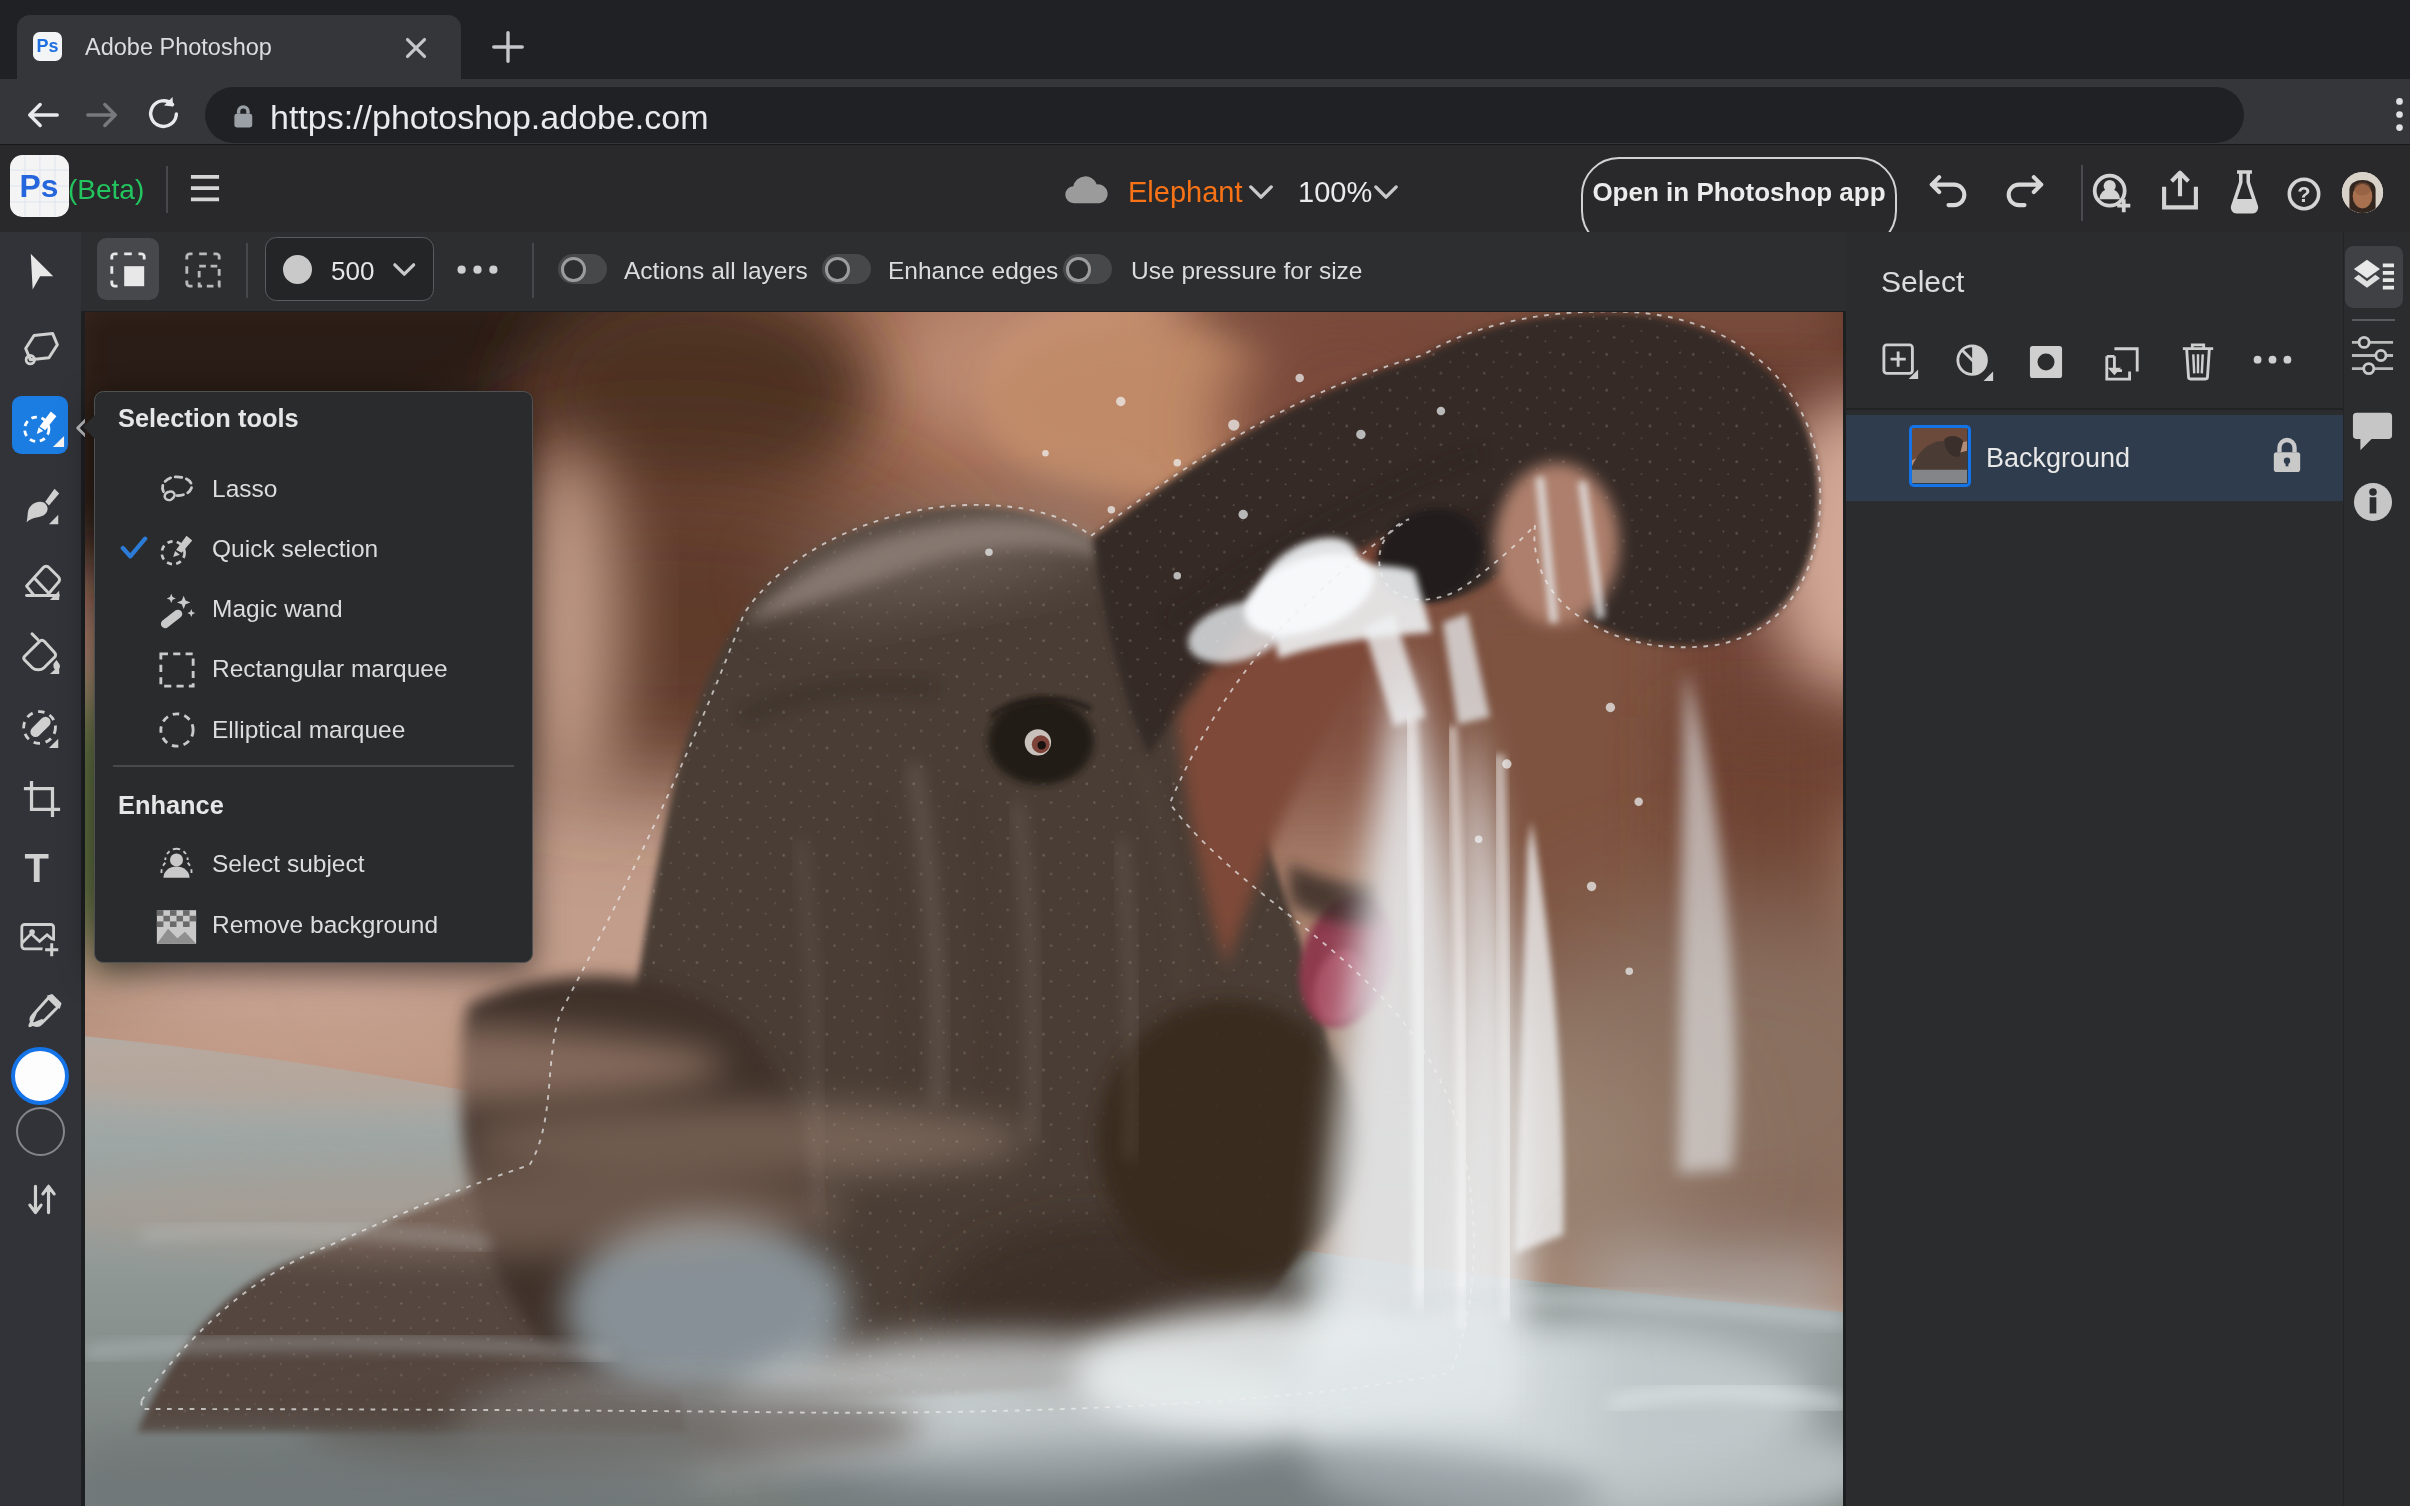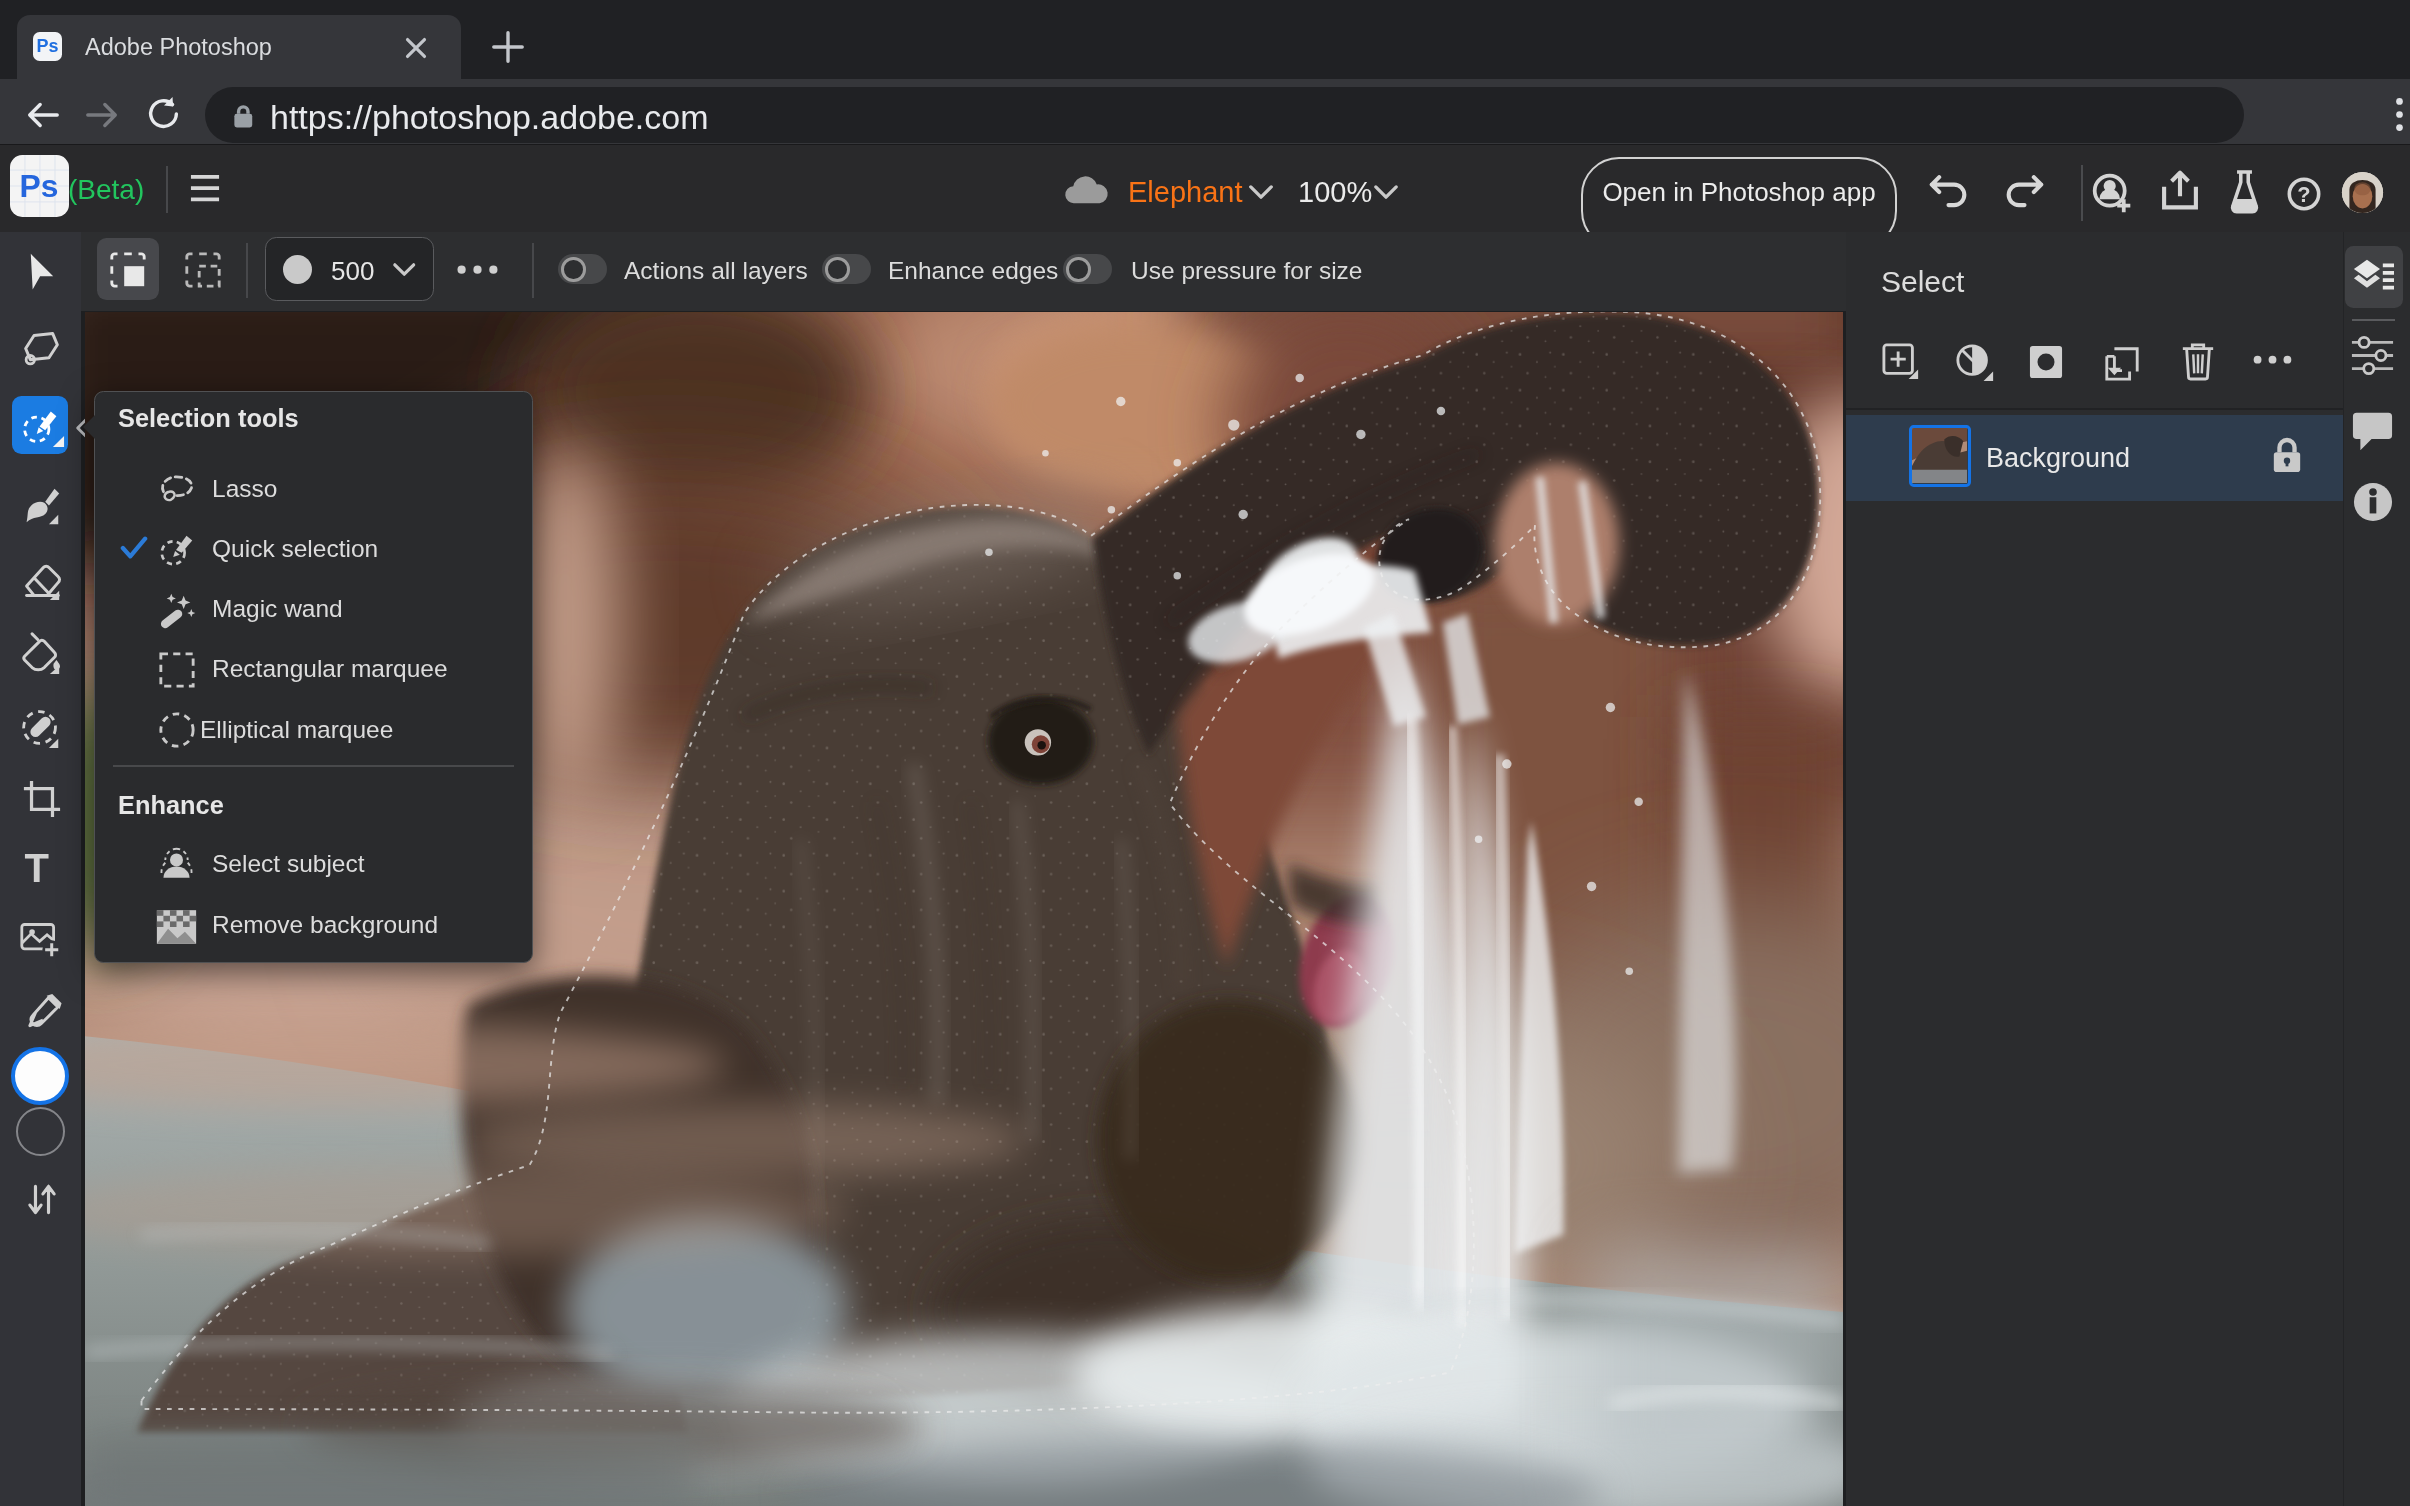--- a/index.html
+++ b/index.html
@@ -69,21 +69,21 @@
     <path d="M13 32 a9 9 0 0 1 -1 -18 a13 13 0 0 1 25 -2 a10 10 0 0 1 3 20 Z" fill="#9b9b9b"></path>
   </svg>
 <div class="lab" style="left:1128px;top:176px;font-size:29px;color:#f97316">Elephant</div>
 <svg class="abs" style="left:1248px;top:183px" width="26" height="19" viewBox="0 0 28 20">
     <path d="M3 4 L14 15 L25 4" stroke="#c9c9c9" stroke-width="3.6" fill="none" stroke-linecap="round" stroke-linejoin="round"></path>
   </svg>
 <div class="lab" style="left:1298px;top:176px;font-size:29px;color:#ebebeb">100%</div>
 <svg class="abs" style="left:1373px;top:183px" width="26" height="19" viewBox="0 0 28 20">
     <path d="M3 4 L14 15 L25 4" stroke="#c9c9c9" stroke-width="3.6" fill="none" stroke-linecap="round" stroke-linejoin="round"></path>
   </svg>
-<div class="abs" style="left:1581px;top:157px;width:316px;height:92px;border:2.8px solid #d2d2d2;border-radius:38px;color:#ececec;font-size:26px;font-weight:400;text-align:center;line-height:66px">Open in Photoshop app</div>
+<div class="abs" style="left:1581px;top:157px;width:316px;height:92px;border:2.8px solid #d2d2d2;border-radius:38px;color:#ececec;font-size:26px;font-weight:700;text-align:center;line-height:66px">Open in Photoshop app</div>
 <svg class="abs" style="left:1928px;top:175px" width="41" height="36" viewBox="0 0 44 38">
     <path d="M12 2 L4 10 L12 18 M4 10 H28 a11 11 0 0 1 0 22 h-6" stroke="#d8d8d8" stroke-width="4.4" fill="none" stroke-linecap="round" stroke-linejoin="round"></path>
   </svg>
 <svg class="abs" style="left:2004px;top:175px" width="41" height="36" viewBox="0 0 44 38">
     <path d="M32 2 L40 10 L32 18 M40 10 H16 a11 11 0 0 0 0 22 h6" stroke="#d8d8d8" stroke-width="4.4" fill="none" stroke-linecap="round" stroke-linejoin="round"></path>
   </svg>
 <div class="abs" style="left:2081px;top:165px;width:1.9px;height:56px;background:#4a4b4e"></div>
 <svg class="abs" style="left:2090px;top:171px" width="45" height="45" viewBox="0 0 48 48">
     <circle cx="21" cy="21" r="16" fill="none" stroke="#d4d4d4" stroke-width="4"></circle>
     <circle cx="21" cy="16" r="6.5" fill="#d4d4d4"></circle>
@@ -462,21 +462,21 @@
     <path d="M36 20 l1.2 3 l3 1.2 l-3 1.2 l-1.2 3 l-1.2 -3 l-3 -1.2 l3 -1.2 Z" fill="#c9c9c9"></path>
   </svg>
 <div class="lab" style="left:212px;top:595px">Magic wand</div>
 <svg class="abs" style="left:158px;top:651px" width="38" height="38" viewBox="0 0 40 40">
     <rect x="3" y="3" width="34" height="34" stroke="#c9c9c9" stroke-width="3" fill="none" stroke-dasharray="7.5 5.5"></rect>
   </svg>
 <div class="lab" style="left:212px;top:655px">Rectangular marquee</div>
 <svg class="abs" style="left:158px;top:711px" width="38" height="38" viewBox="0 0 40 40">
     <circle cx="20" cy="20" r="17" stroke="#c9c9c9" stroke-width="3" fill="none" stroke-dasharray="7 5.5"></circle>
   </svg>
-<div class="lab" style="left:200px;top:716px">Elliptical marquee</div>
+<div class="lab" style="left:212px;top:716px">Elliptical marquee</div>
 <div class="abs" style="left:113px;top:765px;width:401px;height:1.9px;background:#48494b"></div>
 <div class="lab" style="left:118px;top:791px;font-weight:bold;font-size:25.4px;color:#e6e6e6">Enhance</div>
 <svg class="abs" style="left:156px;top:846px" width="41" height="41" viewBox="0 0 44 44">
     <circle cx="22" cy="15" r="7" fill="#c9c9c9"></circle>
     <path d="M8 34 a14 12 0 0 1 28 0 Z" fill="#c9c9c9"></path>
     <path d="M22 3 a12 12 0 0 1 12 12 M34 18 a14 14 0 0 1 4 12 M10 18 a14 14 0 0 0 -4 12 M22 3 a12 12 0 0 0 -12 12" stroke="#c9c9c9" stroke-width="2" fill="none" stroke-dasharray="4 4"></path>
   </svg>
 <div class="lab" style="left:212px;top:850px">Select subject</div>
 <svg class="abs" style="left:155px;top:908px" width="43" height="38" viewBox="0 0 46 40">
     <rect x="2" y="2" width="42" height="36" fill="#c9c9c9"></rect>

